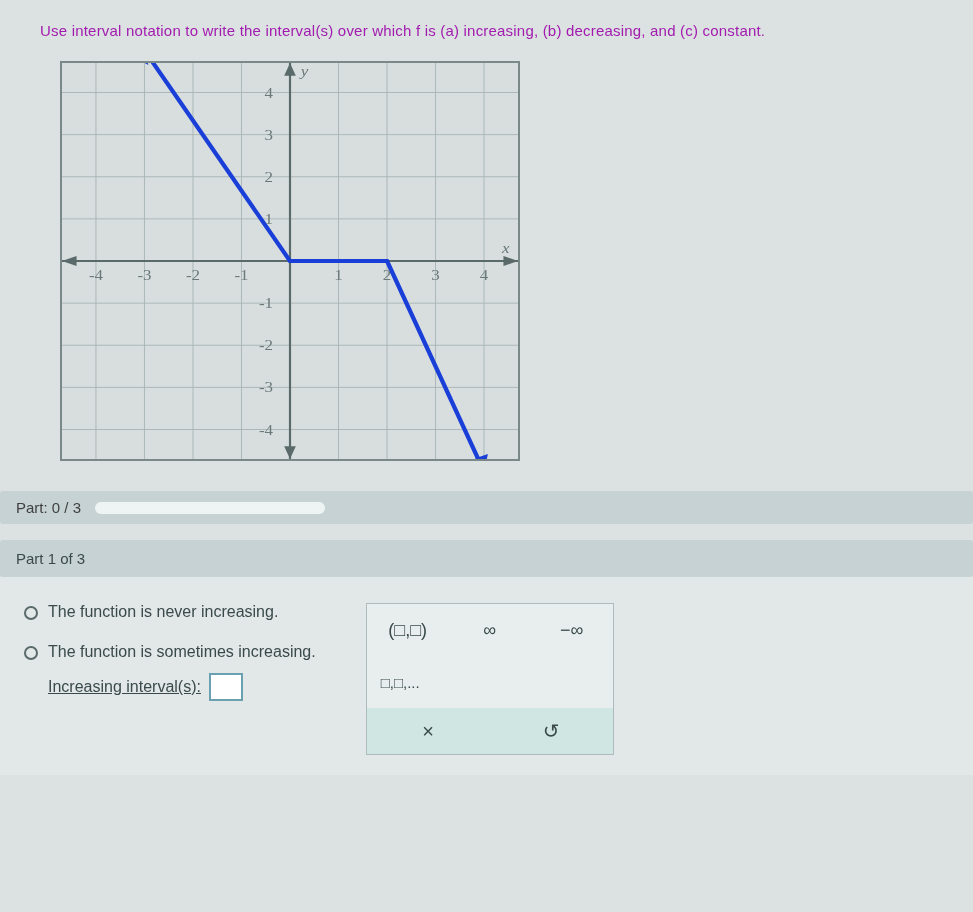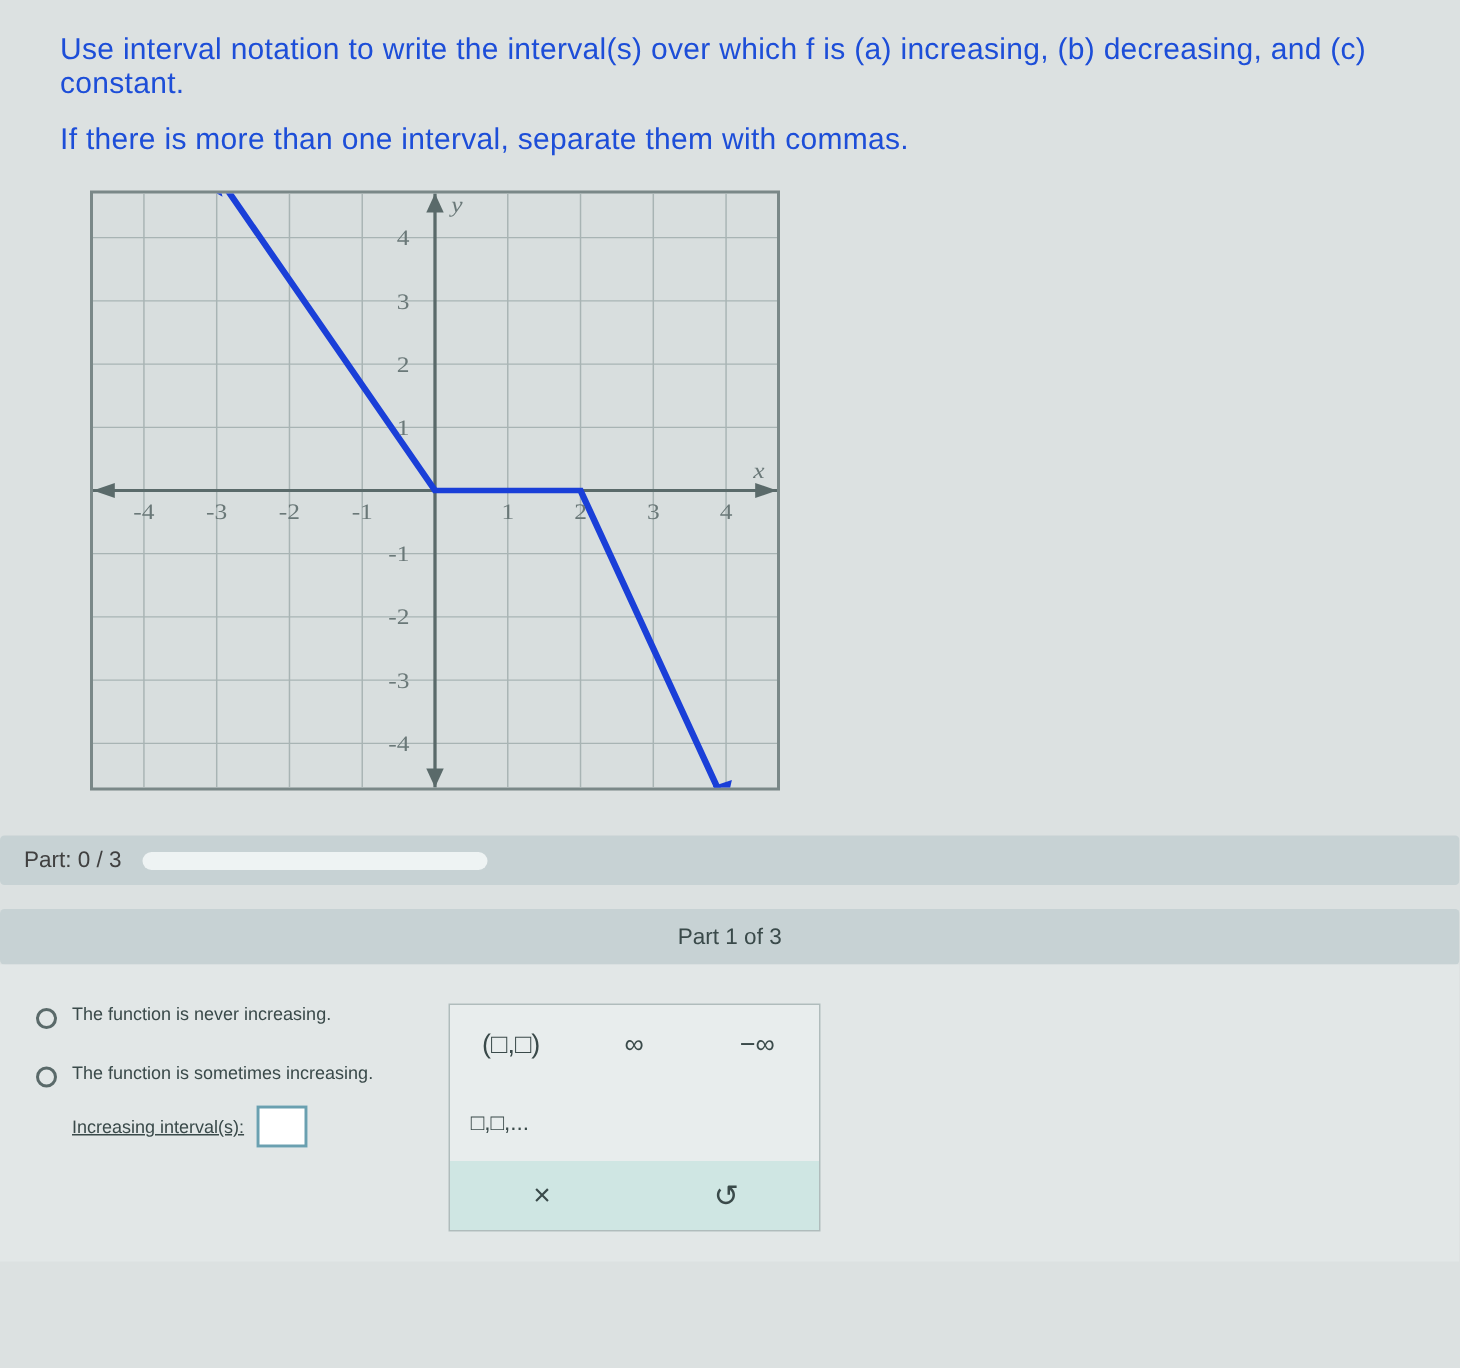--- a/index.html
+++ b/index.html
@@ -5,21 +5,21 @@
 * { box-sizing: border-box; margin: 0; padding: 0; }
 body {
   width: 973px;
   height: 912px;
   background: #dce1e1;
   font-family: Verdana, Geneva, sans-serif;
   color: #3a4a4a;
   overflow: hidden;
 }
 .page { padding: 22px 24px 0 40px; }
-.prompt-line { font-size: 20px; color: #1d4ed8; margin-bottom: 14px; letter-spacing: 0.2px; }
+.prompt-line { font-size: 15px; color: #a21caf; margin-bottom: 14px; letter-spacing: 0.2px; }
 .graph-wrap { margin: 22px 0 30px 20px; }
 .graph-box {
   width: 460px; height: 400px;
   border: 2px solid #7a8888;
   background: #d8dede;
   position: relative;
 }
 svg.grid { width: 100%; height: 100%; display: block; }
 .part-bar {
   margin-top: 18px;
@@ -35,30 +35,29 @@
   background: #eef3f3;
   border-radius: 6px;
   position: relative;
 }
 .part-header {
   margin-top: 16px;
   background: #c7d2d4;
   padding: 10px 16px;
   border-radius: 3px;
   font-size: 15px;
-  text-align: center;
 }
 .qbody {
   background: #e2e7e7;
   padding: 26px 24px 20px 24px;
   display: flex;
   align-items: flex-start;
   gap: 50px;
 }
-.choices { display: flex; flex-direction: column; gap: 22px; font-size: 12px; color: #3a4a4a; }
+.choices { display: flex; flex-direction: column; gap: 22px; font-size: 16px; color: #3a4a4a; }
 .choice-row { display: flex; align-items: flex-start; gap: 10px; }
 .radio {
   width: 14px; height: 14px;
   border: 2px solid #5a6a6a;
   border-radius: 50%;
   flex: 0 0 auto;
   margin-top: 3px;
 }
 .sub { margin-left: 24px; margin-top: -10px; display: flex; align-items: center; gap: 8px; text-decoration: underline; }
 .ans-box {
@@ -86,21 +85,20 @@
   flex: 1; height: 46px;
   display: flex; align-items: center; justify-content: center;
   font-size: 20px; color: #3a4a4a;
 }
 </style>
 </head>
 <body>
 
 <div class="page">
   <div class="prompt-line">Use interval notation to write the interval(s) over which f is (a) increasing, (b) decreasing, and (c) constant.</div>
-  <div class="prompt-line">If there is more than one interval, separate them with commas.</div>
 
   <div class="graph-wrap">
     <div class="graph-box">
       <svg class="grid" viewBox="-4.7 -4.7 9.4 9.4" preserveAspectRatio="none">
         <g transform="scale(1,-1)">
 
           <g stroke="#a8b4b4" stroke-width="0.02">
             <line x1="-4" y1="-4.7" x2="-4" y2="4.7"></line>
             <line x1="-3" y1="-4.7" x2="-3" y2="4.7"></line>
             <line x1="-2" y1="-4.7" x2="-2" y2="4.7"></line>

